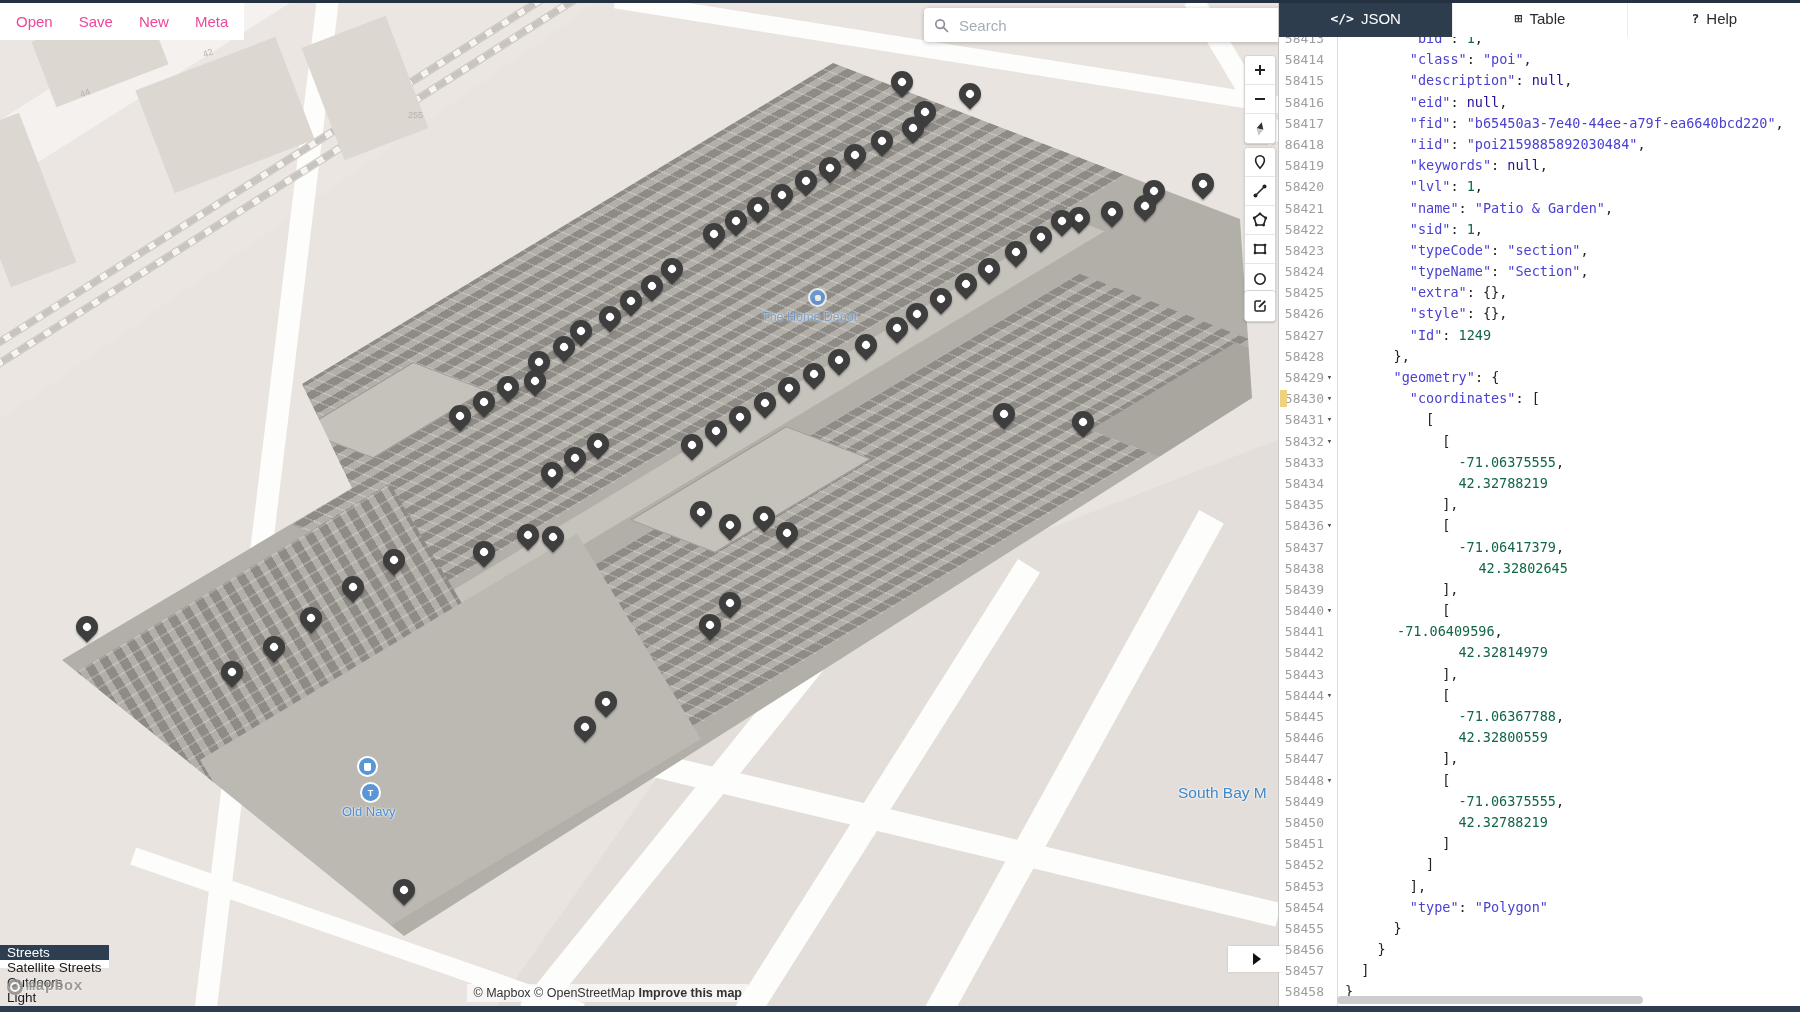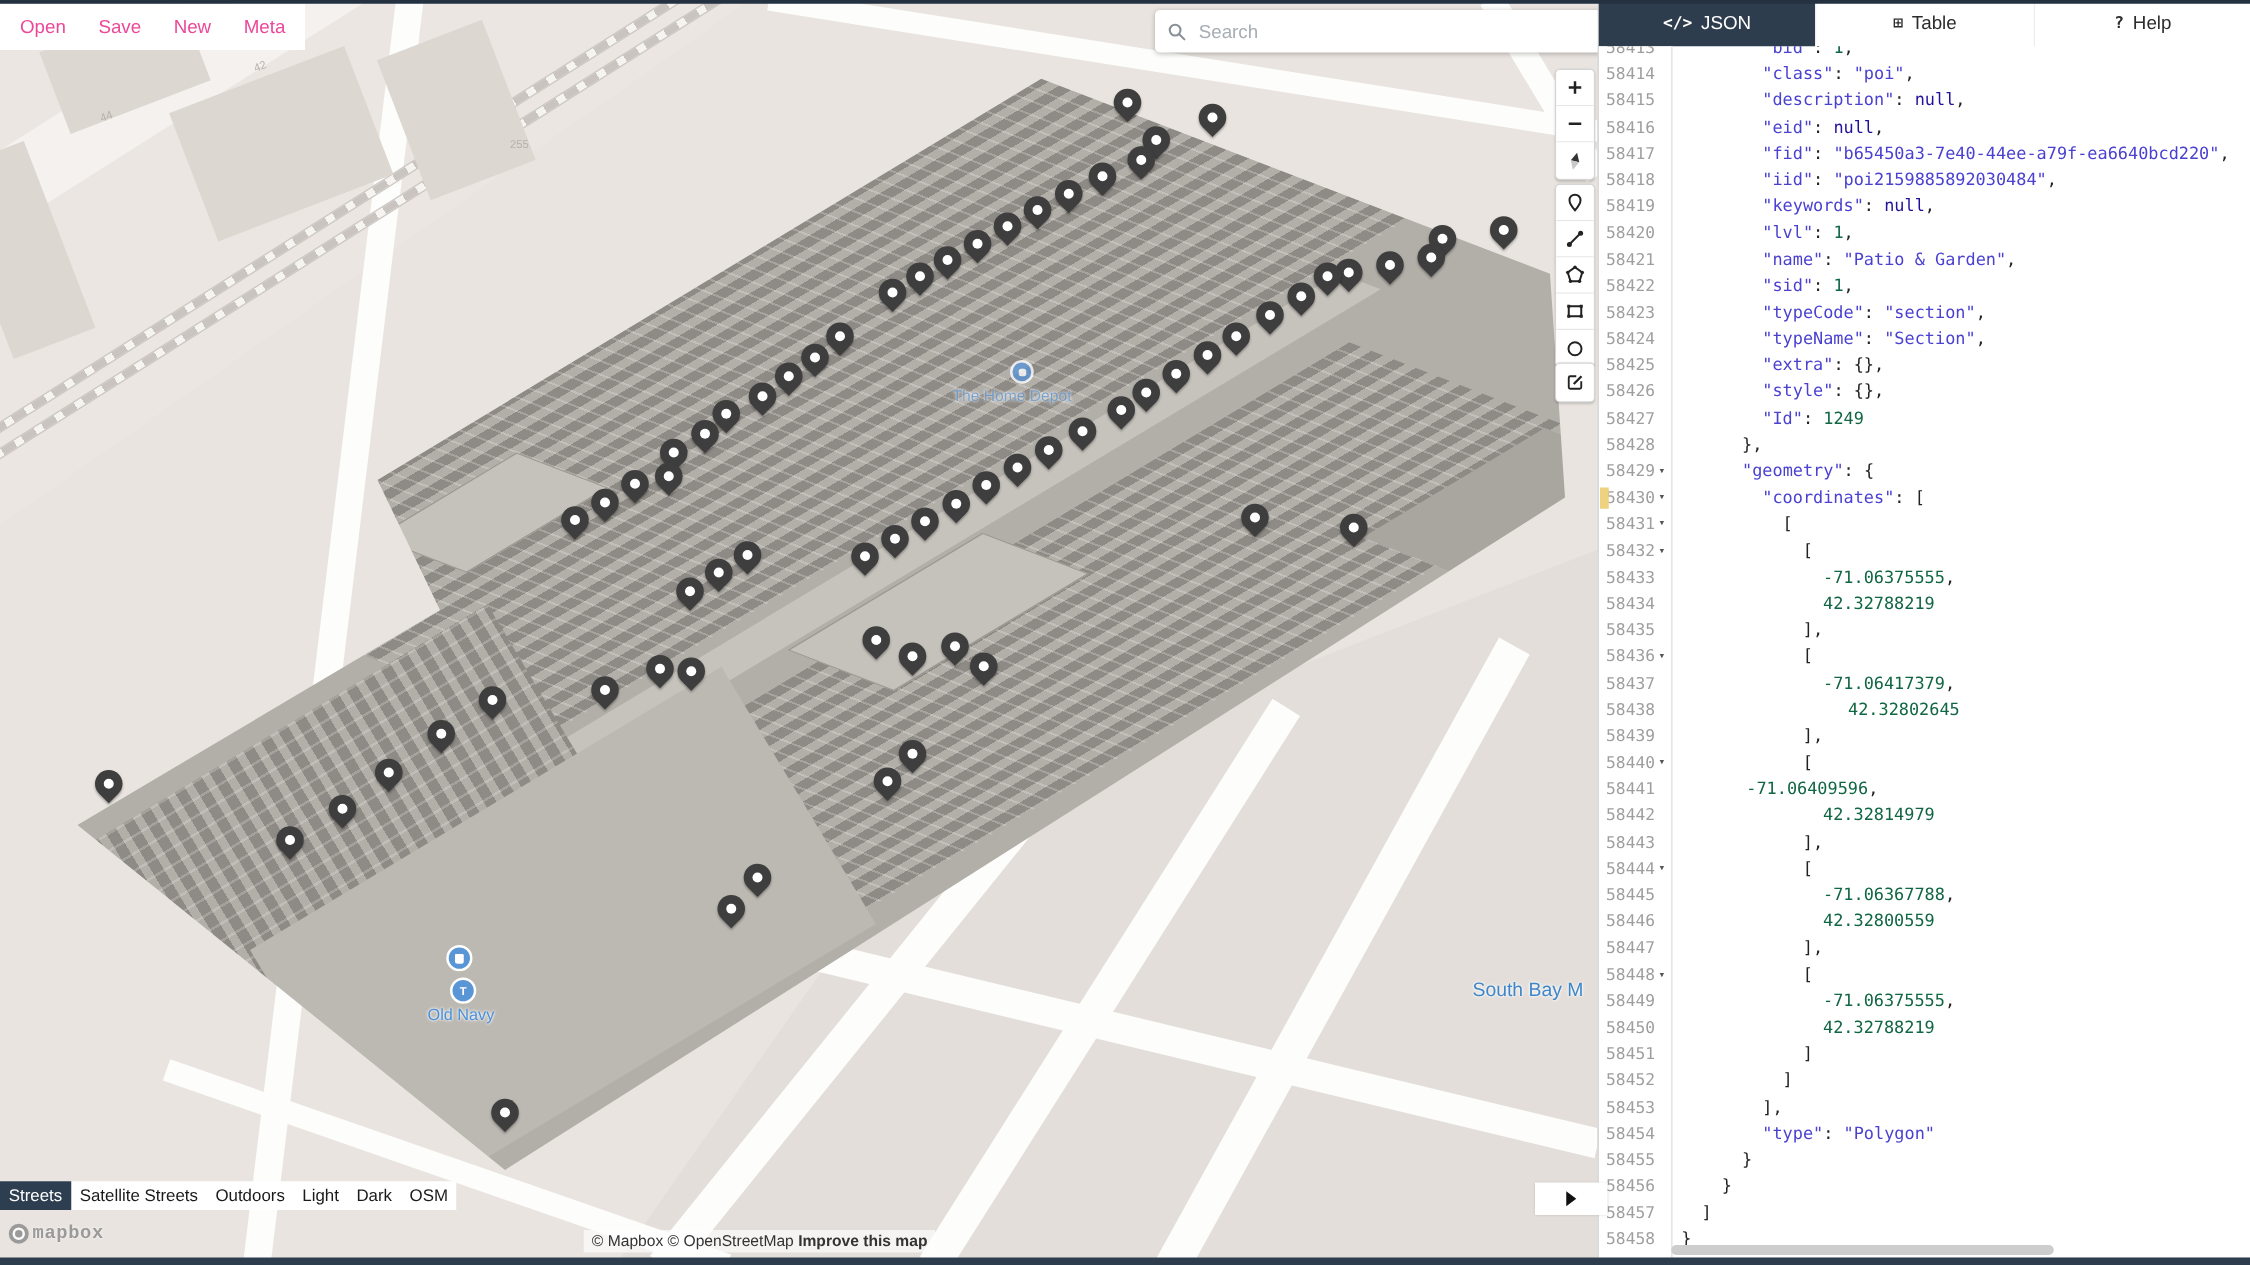--- a/index.html
+++ b/index.html
@@ -56,21 +56,21 @@
   
   .ctl{position:absolute;left:1244px;width:30px;background:#fff;border:1px solid #d4d4d4;
        border-radius:4px;box-shadow:0 1px 2px rgba(0,0,0,.18);z-index:40;overflow:hidden;}
   .ctl button{display:block;width:100%;height:29px;background:#fff;border:0;
        border-bottom:1px solid #e6e6e6;cursor:pointer;padding:0;
        display:flex;align-items:center;justify-content:center;font-size:17px;color:#222;}
   .ctl button:last-child{border-bottom:0;}
   .compass{display:inline-block;transform:rotate(14deg);line-height:0;}
   
   .styles{position:absolute;left:0;top:945px;height:23px;background:#fff;display:flex;
-          align-items:stretch;z-index:40;font-size:13.5px;}
+          align-items:stretch;z-index:40;font-size:13.5px;flex-direction:column;}
   .styles span{display:flex;align-items:center;padding:0 7px;color:#1a1a1a;cursor:pointer;white-space:nowrap;}
   .styles span.active{background:#2d3e50;color:#fff;}
   
   .mblogo{position:absolute;left:7px;top:978px;display:flex;align-items:flex-end;gap:3px;
           z-index:40;opacity:.85;cursor:pointer;font-family:Liberation Mono, monospace;}
   .mblogo .disc{width:16px;height:16px;border-radius:50%;background:#8e8e8e;
           display:flex;align-items:center;justify-content:center;}
   .mblogo .disc i{width:6px;height:6px;border:2px solid #fff;border-radius:50%;display:block;}
   .mblogo b{color:#8e8e8e;font-size:15px;letter-spacing:.5px;text-shadow:0 0 2px #fff;}
   
@@ -408,21 +408,21 @@
         </div>
         <div class="cl">
           <div class="gut">
             <span class="num">58417</span>
             <span class="nofold"></span>
           </div>
           <div class="codetxt" style="padding-left: 72.8px;"><span class="tok-s">"fid"</span><span class="tok-p">: </span><span class="tok-s">"b65450a3-7e40-44ee-a79f-ea6640bcd220"</span><span class="tok-p">,</span></div>
         </div>
         <div class="cl">
           <div class="gut">
-            <span class="num">58418</span>
+            <span class="num">86418</span>
             <span class="nofold"></span>
           </div>
           <div class="codetxt" style="padding-left: 72.8px;"><span class="tok-s">"iid"</span><span class="tok-p">: </span><span class="tok-s">"poi2159885892030484"</span><span class="tok-p">,</span></div>
         </div>
         <div class="cl">
           <div class="gut">
             <span class="num">58419</span>
             <span class="nofold"></span>
           </div>
           <div class="codetxt" style="padding-left: 72.8px;"><span class="tok-s">"keywords"</span><span class="tok-p">: </span><span class="tok-a">null</span><span class="tok-p">,</span></div>

